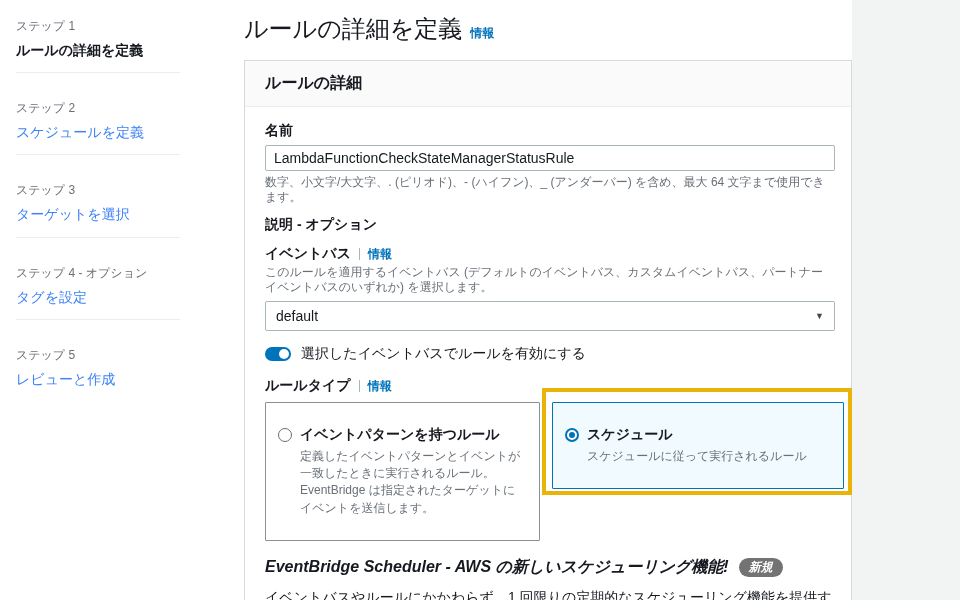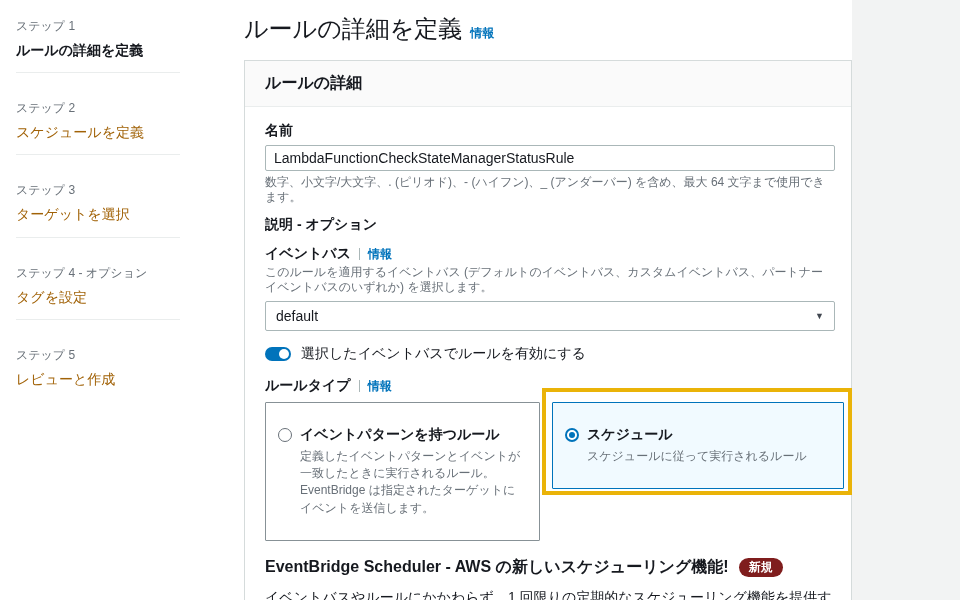--- a/index.html
+++ b/index.html
@@ -8,21 +8,21 @@
     width:960px; height:600px; overflow:hidden;
     font-family:"Liberation Sans","DejaVu Sans",sans-serif;
     color:#16191f; background:#fff; font-size:14px;
   }
   .page { display:flex; width:960px; height:600px; position:relative; background:#fff;border-radius:32px; }
 
   
   .sidebar { width:244px; flex-shrink:0; padding:18px 64px 0 16px; }
   .step + .step { margin-top:13px; padding-top:27px; border-top:1px solid #eaeded; }
   .step-label { font-size:12px; color:#687078; margin-bottom:6px; }
-  .step-title { font-size:14px; color:#a16207; line-height:1.3; }
+  .step-title { font-size:14px; color:#3b82f6; line-height:1.3; }
   .step-title.active { color:#16191f; font-weight:700; }
 
   
   .main { width:608px; flex-shrink:0; }
   .page-title-row { margin:13px 0 15px; display:flex; align-items:baseline; gap:8px; }
   .page-title { font-size:24px; font-weight:400; color:#16191f; }
   .info-link { font-size:12px; color:#0073bb; font-weight:700; text-decoration:none; cursor:pointer; }
   .label-divider { display:inline-block; width:1px; height:12px; background:#aab7b8; margin:0 8px; vertical-align:middle; }
 
   .card { border:1px solid #d5dbdb; background:#fff; min-height:485px; }
@@ -59,23 +59,23 @@
   .option-card.selected { background:#f1faff; border-color:#0073bb; min-height:69px; }
   .radio { width:14px; height:14px; border-radius:50%; border:1px solid #687078; background:#fff; flex-shrink:0; margin-top:2px; }
   .radio.checked { border:2px solid #0073bb; display:flex; align-items:center; justify-content:center; }
   .radio-dot { width:6px; height:6px; border-radius:50%; background:#0073bb; }
   .option-title { font-size:14px; font-weight:700; line-height:1.25; }
   .option-desc { font-size:12px; color:#687078; margin-top:4px; line-height:1.45; }
 
   .red-wrap { border:4px solid #eab308; padding:10px 4px 2px 6px; margin:-14px -17px 0 -6px; }
 
   .promo { margin-top:16px; }
-  .promo-heading-row { display:flex; align-items:center; gap:10px; }
+  .promo-heading-row { display:flex; align-items:center; gap:10px;font-style:italic; }
   .promo-heading { font-size:16px; font-weight:700; }
-  .badge { background:#7f1d1d; color:#fff; font-size:12px; font-weight:700; padding:2px 10px 3px; border-radius:999px; line-height:1.2; }
+  .badge { background:#737373; color:#fff; font-size:12px; font-weight:700; padding:2px 10px 3px; border-radius:999px; line-height:1.2; }
   .promo-body { font-size:14px; color:#16191f; margin-top:9px; line-height:1.48; }
 
   .gutter { flex:1; background:#f2f3f3; }
 </style>
 </head>
 <body>
 
 <div class="page">
 
   <nav class="sidebar">

